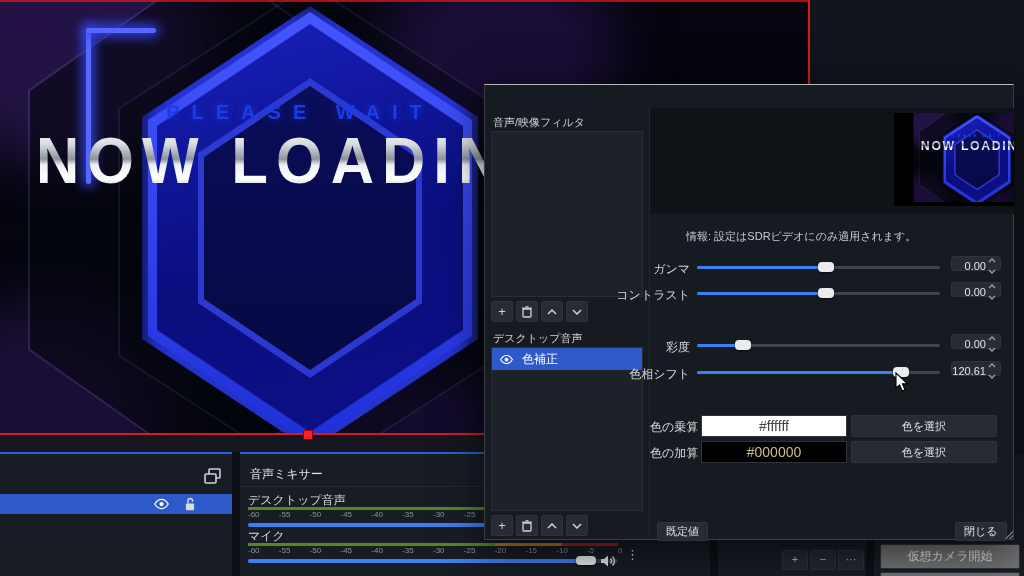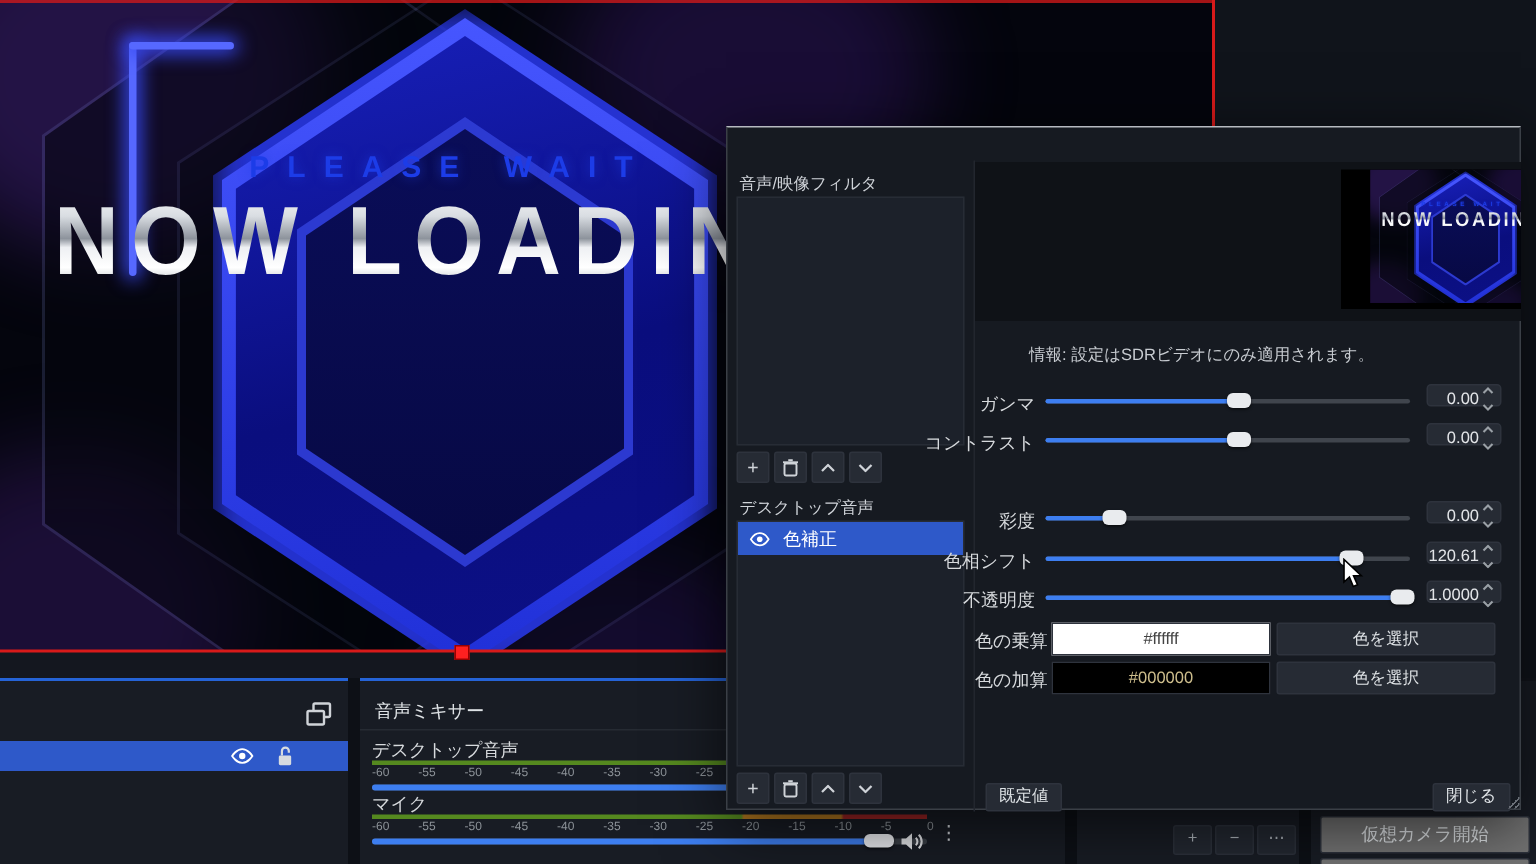--- a/index.html
+++ b/index.html
@@ -87,21 +87,21 @@
   .srow{position:absolute;left:165px;width:356px;height:20px;}
   .srow .lab{position:absolute;left:0;top:3px;width:40px;text-align:right;font-size:12px;color:#d7dadd;white-space:nowrap;direction:rtl;}
   .sl{position:absolute;left:47px;top:8px;width:243px;height:3px;background:#40454d;border-radius:2px;}
   .sl-fill{position:absolute;left:0;top:0;height:3px;background:var(--c-slider_blue);border-radius:2px;}
   .sl-handle{position:absolute;top:-4px;width:16px;height:10px;background:#e9ebee;border-radius:4px;box-shadow:0 1px 2px rgba(0,0,0,.6);}
   .valbox{position:absolute;left:301px;top:-2px;width:50px;height:15px;background:#262b34;border:1px solid #2e333d;border-radius:3px;box-sizing:border-box;}
   .valbox .num{position:absolute;right:14px;top:3px;font-size:11px;color:#e3e5e8;}
   .valbox .spin{position:absolute;right:2px;top:1px;width:10px;height:16px;display:flex;flex-direction:column;justify-content:space-between;}
   .crow{position:absolute;left:165px;width:356px;height:22px;}
   .crow .lab{position:absolute;left:0;top:4px;width:46px;text-align:right;font-size:12px;color:#d7dadd;white-space:nowrap;}
-  .swatch{position:absolute;left:51px;top:0;width:146px;height:22px;border:1px solid #2e333d;box-sizing:border-box;text-align:center;font-size:11px;line-height:20px;}
+  .swatch{position:absolute;left:51px;top:0;width:146px;height:22px;border:1px solid #2e333d;box-sizing:border-box;text-align:center;font-size:14px;line-height:20px;}
   .sw-light{color:#444;}
   .sw-dark{color:#cdbd8c;}
   .pick-btn{position:absolute;left:201px;top:0;width:146px;height:22px;background:#262b34;border:1px solid #2e333d;border-radius:2px;box-sizing:border-box;text-align:center;font-size:11px;line-height:20px;color:#dfe3e6;}
   .dlg-btn{position:absolute;height:19px;background:#262b34;border:1px solid #2e333d;border-radius:2px;box-sizing:border-box;text-align:center;font-size:11px;line-height:17px;color:#dfe3e6;padding:0 8px;}
   .grip{left:520px;top:446px;width:8px;height:8px;
       background:linear-gradient(135deg,transparent 50%,#6a6f77 50%,#6a6f77 60%,transparent 60%,transparent 75%,#6a6f77 75%,#6a6f77 85%,transparent 85%);}
   #cursor{left:895px;top:372px;width:15px;height:21px;z-index:9;}
   svg{display:block;}
 </style>
 </head>
@@ -375,38 +375,20 @@
         <span class="spin">
             <svg viewBox="0 0 8 5" width="8" height="5">
               <polyline points="1,4 4,1 7,4" fill="none" stroke="#9aa0a6" stroke-width="1.4"></polyline>
             </svg>
             <svg viewBox="0 0 8 5" width="8" height="5">
               <polyline points="1,1 4,4 7,1" fill="none" stroke="#9aa0a6" stroke-width="1.4"></polyline>
             </svg>
           </span>
         </div>
     </div>
-    <div class="srow" style="top:304px;">
-      <div class="lab">不透明度</div>
-      <div class="sl">
-          <div class="sl-fill" style="width: 98%;"></div>
-          <div class="sl-handle" style="left: calc(98% - 8px);"></div>
-        </div>
-      <div class="valbox">
-          <span class="num">1.0000</span>
-        <span class="spin">
-            <svg viewBox="0 0 8 5" width="8" height="5">
-              <polyline points="1,4 4,1 7,4" fill="none" stroke="#9aa0a6" stroke-width="1.4"></polyline>
-            </svg>
-            <svg viewBox="0 0 8 5" width="8" height="5">
-              <polyline points="1,1 4,4 7,1" fill="none" stroke="#9aa0a6" stroke-width="1.4"></polyline>
-            </svg>
-          </span>
-        </div>
-    </div>
 
     <div class="crow" style="top:330px;">
       <div class="lab">色の乗算</div>
       <div class="swatch sw-light" style="background: rgb(255, 255, 255);">#ffffff</div>
       <div class="pick-btn">色を選択</div>
     </div>
     <div class="crow" style="top:356px;">
       <div class="lab">色の加算</div>
       <div class="swatch sw-dark" style="background: rgb(0, 0, 0);">#000000</div>
       <div class="pick-btn">色を選択</div>

